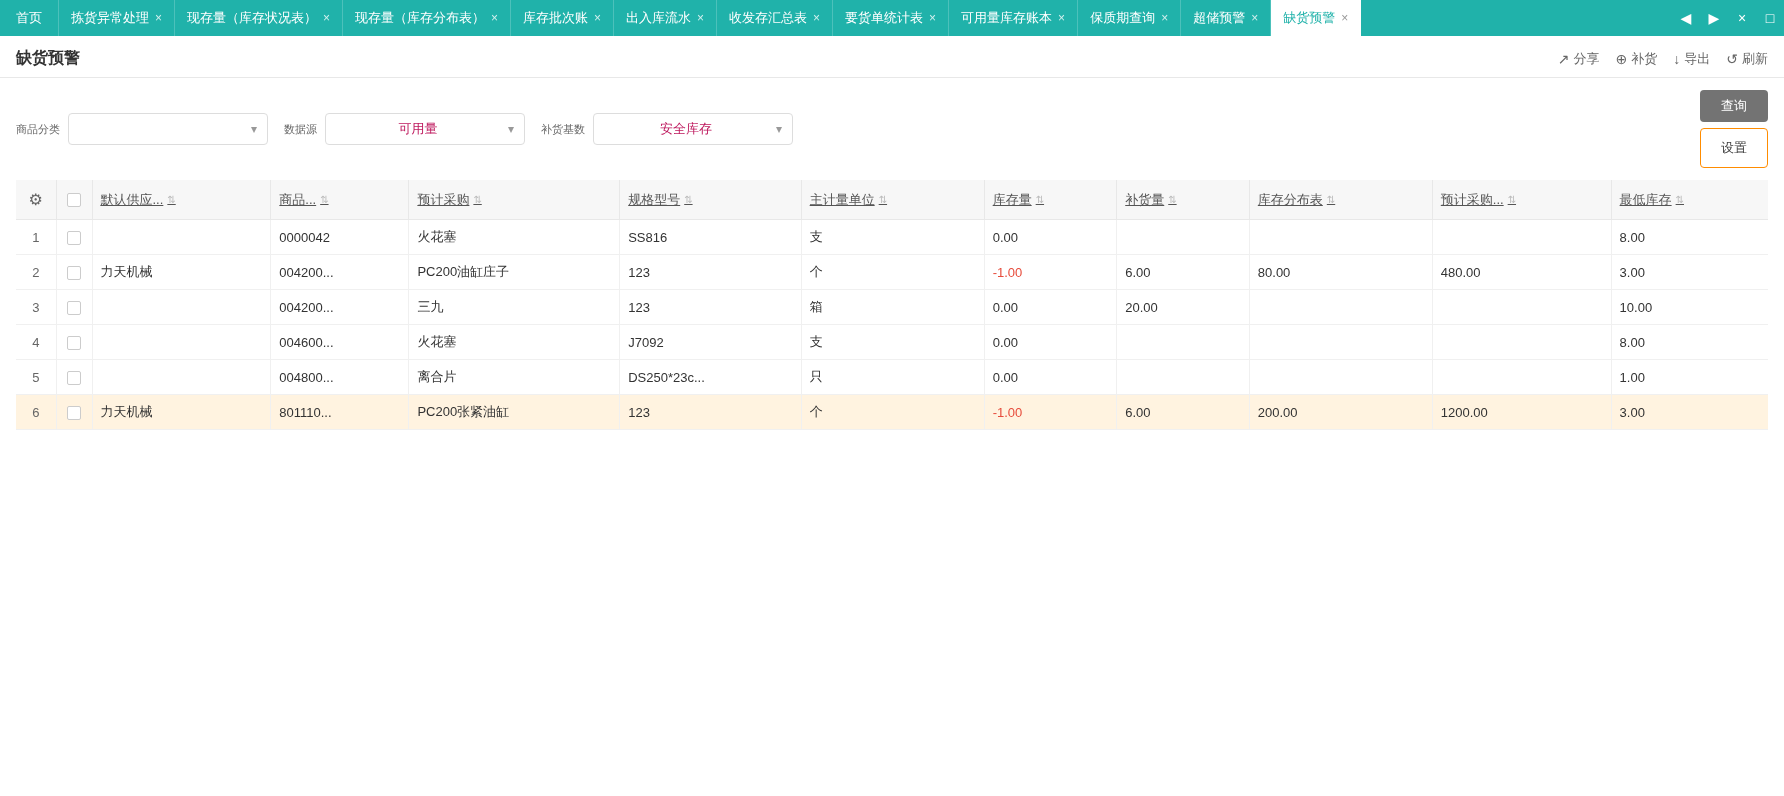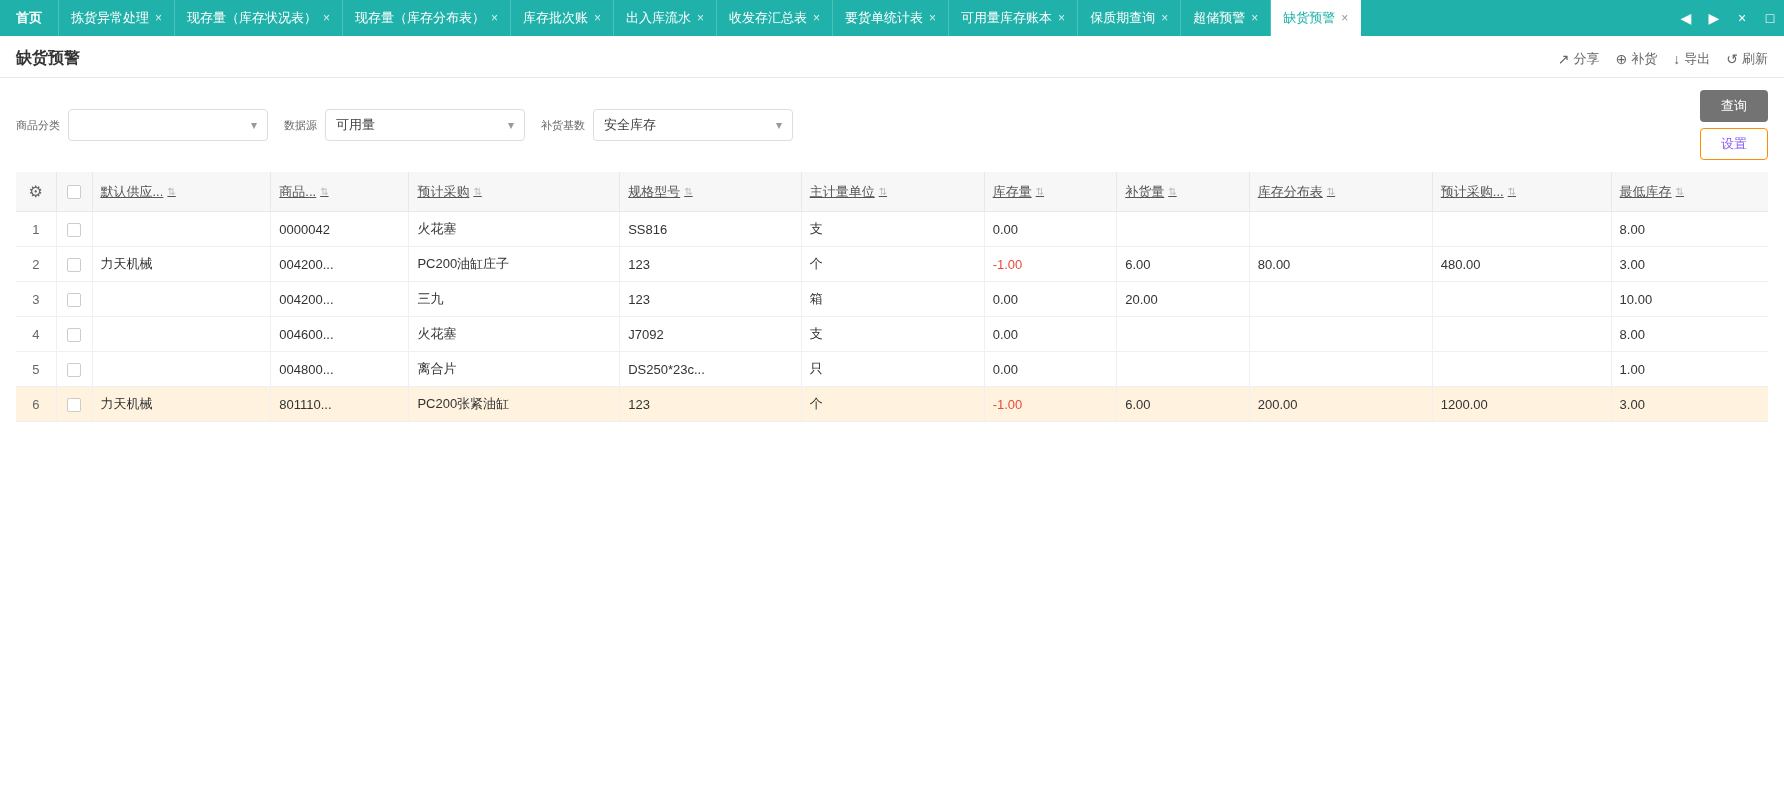--- a/index.html
+++ b/index.html
@@ -21,21 +21,21 @@
       height: 36px;
       color: #fff;
       white-space: nowrap;
       cursor: pointer;
       font-size: 13px;
       border-right: 1px solid rgba(255,255,255,0.2);
       flex-shrink: 0;
     }
     .tab-item:first-child {
       padding: 0 16px;
-      font-weight: bold;
+      font-weight: normal;
       justify-content: center;
     }
     .tab-item.active {
       background: #fff;
       color: #20b2aa;
     }
     .tab-item .tab-close {
       margin-left: 6px;
       font-size: 12px;
       color: rgba(255,255,255,0.8);
@@ -120,21 +120,22 @@
       padding: 4px 10px;
       min-width: 200px;
       height: 32px;
       background: #fff;
       cursor: pointer;
       position: relative;
     }
     .filter-select-value {
       flex: 1;
       font-size: 13px;
-      color: #404040;
+      color: #be185d;
+      text-align: center;
     }
     .filter-select-arrow {
       color: #999;
       font-size: 12px;
       margin-left: 8px;
     }
     .filter-actions {
       margin-left: auto;
       display: flex;
       flex-direction: column;
@@ -145,27 +146,27 @@
       color: #fff;
       border: none;
       border-radius: 4px;
       padding: 6px 20px;
       cursor: pointer;
       font-size: 13px;
       height: 32px;
     }
     .btn-settings {
       background: #fff;
-      color: #8b5cf6;
+      color: #404040;
       border: 1px solid #ff8c00;
       border-radius: 4px;
       padding: 6px 20px;
       cursor: pointer;
       font-size: 13px;
-      height: 32px;
+      height: 40px;
     }
     
     
     .table-container {
       padding: 0 16px;
       overflow-x: auto;
     }
     table {
       width: 100%;
       border-collapse: collapse;

